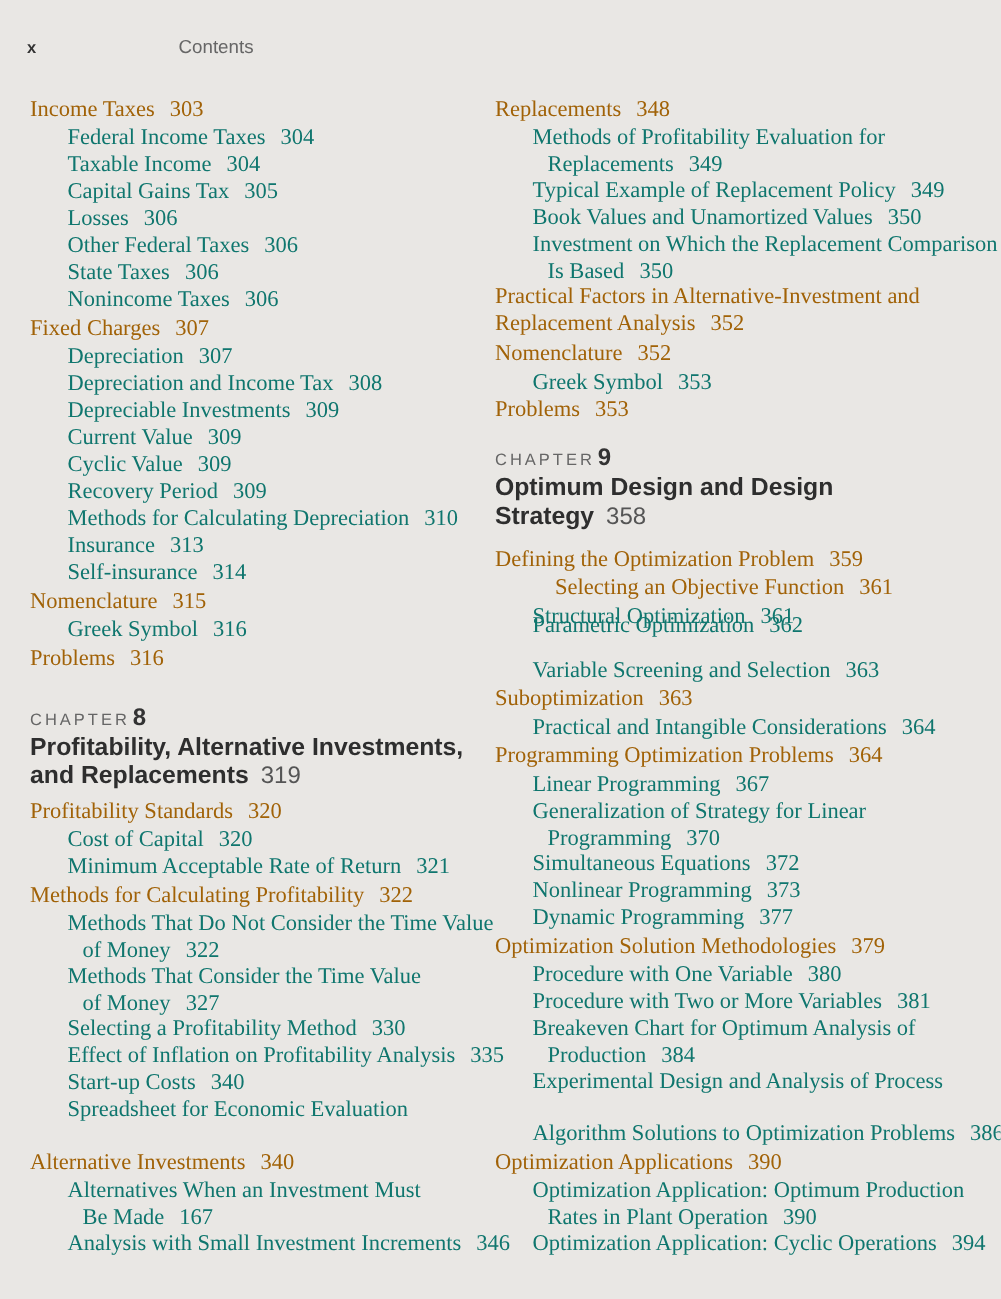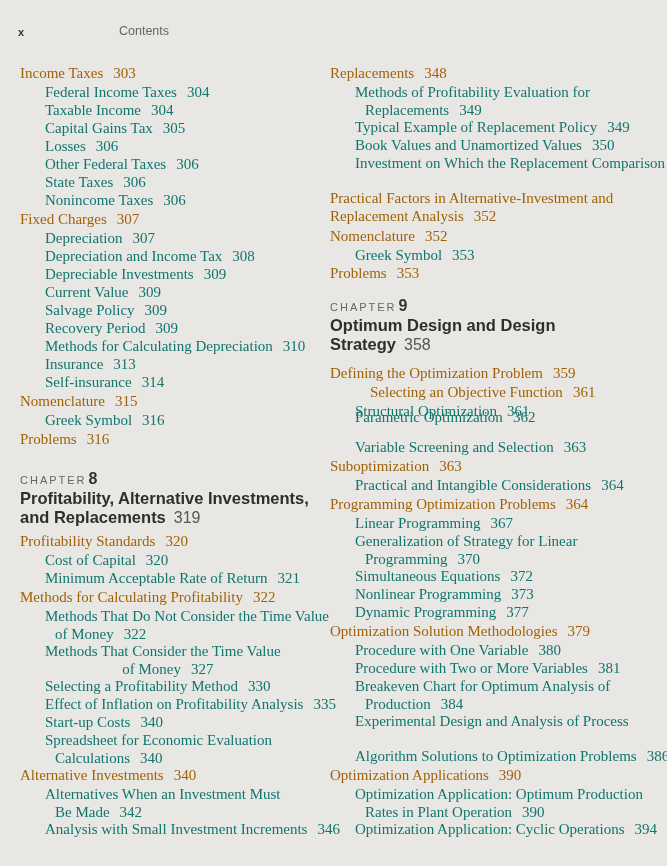--- a/index.html
+++ b/index.html
@@ -55,21 +55,21 @@
       <div class="entry sub" style="top: 119px;"><span>Capital Gains Tax</span><span class="pg">305</span></div>
       <div class="entry sub" style="top: 137px;"><span>Losses</span><span class="pg">306</span></div>
       <div class="entry sub" style="top: 155px;"><span>Other Federal Taxes</span><span class="pg">306</span></div>
       <div class="entry sub" style="top: 173px;"><span>State Taxes</span><span class="pg">306</span></div>
       <div class="entry sub" style="top: 191px;"><span>Nonincome Taxes</span><span class="pg">306</span></div>
       <div class="entry main" style="top: 210px;"><span>Fixed Charges</span><span class="pg">307</span></div>
       <div class="entry sub" style="top: 229px;"><span>Depreciation</span><span class="pg">307</span></div>
       <div class="entry sub" style="top: 247px;"><span>Depreciation and Income Tax</span><span class="pg">308</span></div>
       <div class="entry sub" style="top: 265px;"><span>Depreciable Investments</span><span class="pg">309</span></div>
       <div class="entry sub" style="top: 283px; text-align: right;"><span>Current Value</span><span class="pg">309</span></div>
-      <div class="entry sub" style="top: 301px;"><span>Salvage Policy</span><span class="pg">309</span></div>
+      <div class="entry sub" style="top: 301px;"><span>Cyclic Value</span><span class="pg">309</span></div>
       <div class="entry sub" style="top: 319px;"><span>Recovery Period</span><span class="pg">309</span></div>
       <div class="entry sub" style="top: 337px;"><span>Methods for Calculating Depreciation</span><span class="pg">310</span></div>
       <div class="entry sub" style="top: 355px;"><span>Insurance</span><span class="pg">313</span></div>
       <div class="entry sub" style="top: 373px;"><span>Self-insurance</span><span class="pg">314</span></div>
       <div class="entry main" style="top: 392px;"><span>Nomenclature</span><span class="pg">315</span></div>
       <div class="entry sub" style="top: 411px;"><span>Greek Symbol</span><span class="pg">316</span></div>
       <div class="entry main" style="top: 430px;"><span>Problems</span><span class="pg">316</span></div>
     </div>
   <div class="chapter-label" style="top:470px">
     <span>CHAPTER</span><span class="num">8</span>
@@ -77,38 +77,38 @@
   <div class="chapter-title" style="top:489px">
     <span>Profitability, Alternative Investments,</span><br>
     <span>and Replacements</span><span class="pg">319</span>
   </div>
   <div id="left-after">
       <div class="entry main" style="top: 532px;"><span>Profitability Standards</span><span class="pg">320</span></div>
       <div class="entry sub" style="top: 551px;"><span>Cost of Capital</span><span class="pg">320</span></div>
       <div class="entry sub" style="top: 569px;"><span>Minimum Acceptable Rate of Return</span><span class="pg">321</span></div>
       <div class="entry main" style="top: 588px;"><span>Methods for Calculating Profitability</span><span class="pg">322</span></div>
       <div class="entry sub" style="top: 607px;"><span>Methods That Do Not Consider the Time Value</span><span class="cont"><span>of Money</span><span class="pg">322</span></span></div>
-      <div class="entry sub" style="top: 642px; text-align: center;"><span>Methods That Consider the Time Value</span><span class="cont"><span>of Money</span><span class="pg">327</span></span></div>
+      <div class="entry sub" style="top: 642px;"><span>Methods That Consider the Time Value</span><span class="cont"><span>of Money</span><span class="pg">327</span></span></div>
       <div class="entry sub" style="top: 677px;"><span>Selecting a Profitability Method</span><span class="pg">330</span></div>
       <div class="entry sub" style="top: 695px;"><span>Effect of Inflation on Profitability Analysis</span><span class="pg">335</span></div>
       <div class="entry sub" style="top: 713px;"><span>Start-up Costs</span><span class="pg">340</span></div>
-      <div class="entry sub" style="top: 731px;"><span>Spreadsheet for Economic Evaluation</span><span class="cont"><span>Calculations</span><span class="pg">340</span></span></div>
+      <div class="entry sub" style="top: 731px;"><span>Spreadsheet for Economic Evaluation</span></div>
       <div class="entry main" style="top: 766px;"><span>Alternative Investments</span><span class="pg">340</span></div>
-      <div class="entry sub" style="top: 785px;"><span>Alternatives When an Investment Must</span><span class="cont"><span>Be Made</span><span class="pg">342</span></span></div>
+      <div class="entry sub" style="top: 785px;"><span>Alternatives When an Investment Must</span><span class="cont"><span>Be Made</span><span class="pg">167</span></span></div>
       <div class="entry sub" style="top: 820px;"><span>Analysis with Small Investment Increments</span><span class="pg">346</span></div>
     </div>
 </div>
 
 <div class="col col-right">
   <div id="right-before">
       <div class="entry main" style="top: 64px;"><span>Replacements</span><span class="pg">348</span></div>
       <div class="entry sub" style="top: 83px;"><span>Methods of Profitability Evaluation for</span><span class="cont"><span>Replacements</span><span class="pg">349</span></span></div>
       <div class="entry sub" style="top: 118px;"><span>Typical Example of Replacement Policy</span><span class="pg">349</span></div>
       <div class="entry sub" style="top: 136px;"><span>Book Values and Unamortized Values</span><span class="pg">350</span></div>
-      <div class="entry sub" style="top: 154px;"><span>Investment on Which the Replacement Comparison</span></div>
+      <div class="entry sub" style="top: 154px;"><span>Investment on Which the Replacement Comparison</span><span class="cont"><span>Is Based</span><span class="pg">350</span></span></div>
       <div class="entry main" style="top: 189px;"><span>Practical Factors in Alternative-Investment and</span><span class="cont"><span>Replacement Analysis</span><span class="pg">352</span></span></div>
       <div class="entry main" style="top: 227px;"><span>Nomenclature</span><span class="pg">352</span></div>
       <div class="entry sub" style="top: 246px;"><span>Greek Symbol</span><span class="pg">353</span></div>
       <div class="entry main" style="top: 264px;"><span>Problems</span><span class="pg">353</span></div>
     </div>
   <div class="chapter-label" style="top:297px">
     <span>CHAPTER</span><span class="num">9</span>
   </div>
   <div class="chapter-title" style="top:316px">
     <span>Optimum Design and Design</span><br>

